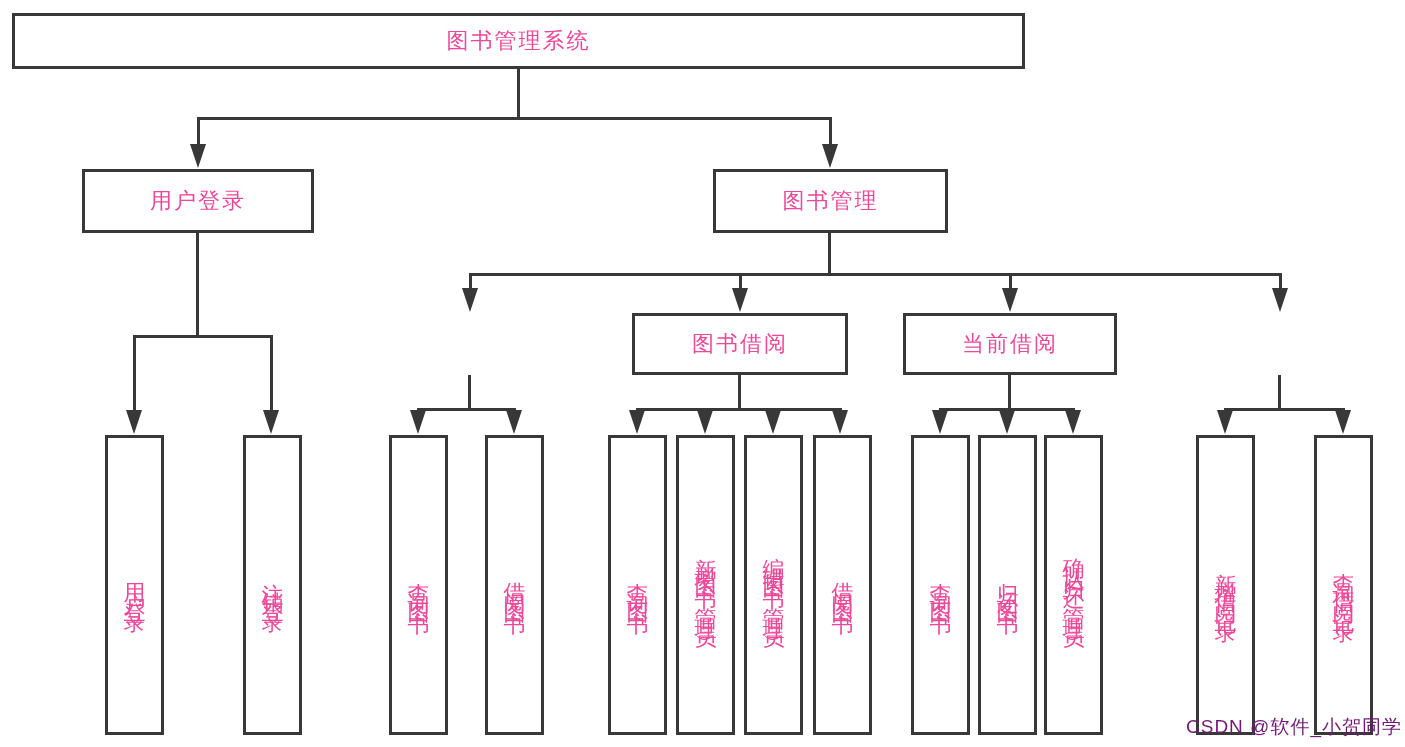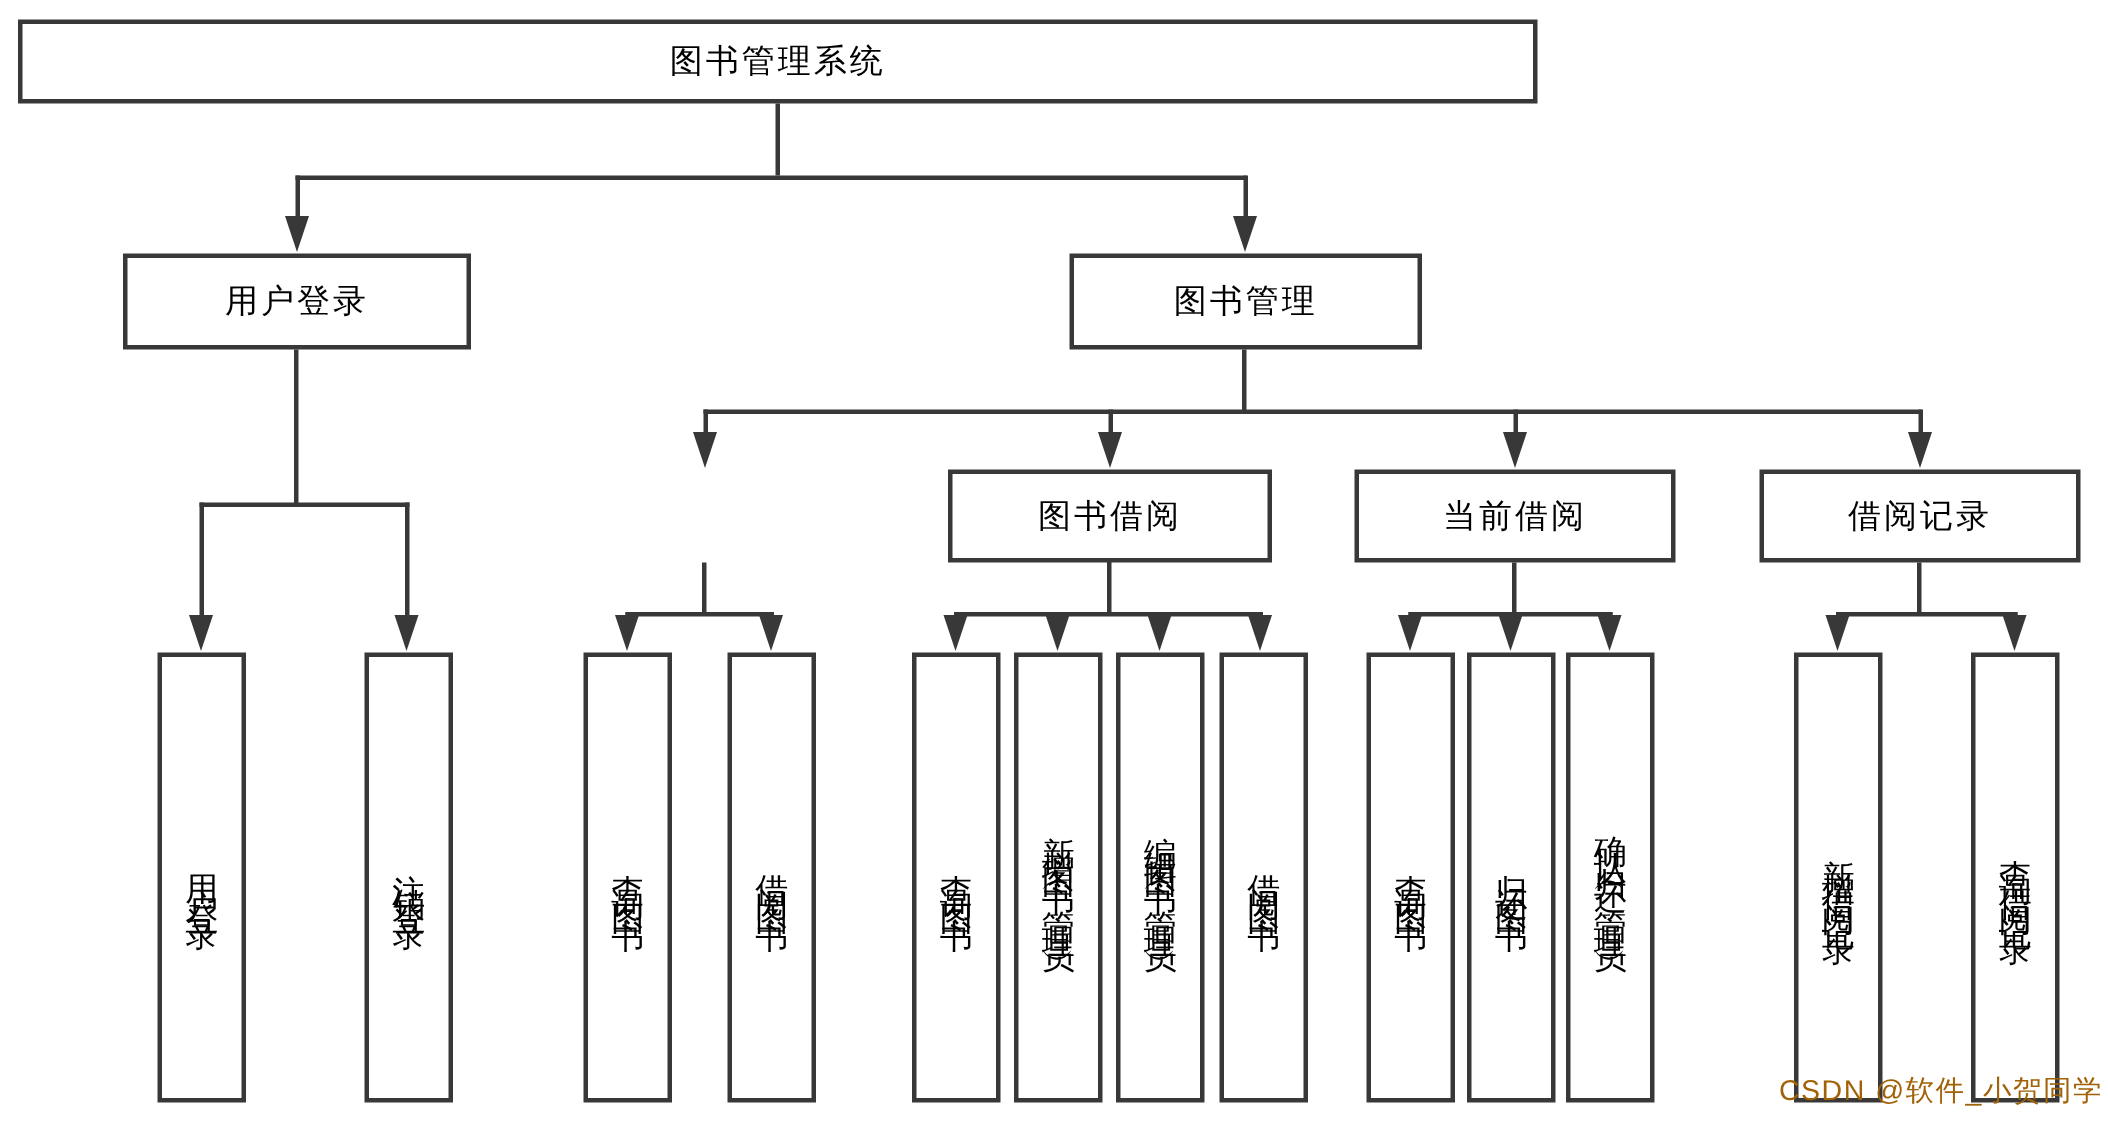--- a/index.html
+++ b/index.html
@@ -3,38 +3,38 @@
 <meta charset="utf-8">
 <style>
   html,body{margin:0;padding:0;background:#ffffff;}
   #stage{
     position:relative;width:1405px;height:747px;background:#ffffff;overflow:hidden;
     font-family:"Liberation Sans","DejaVu Sans",sans-serif;color:#333333;
   }
   .box{
     position:absolute;background:#ffffff;border:3px solid #383838;box-sizing:border-box;
     display:flex;align-items:center;justify-content:center;
-    font-size:22px;color:#000000;white-space:nowrap;
+    font-size:22px;color:#ec4899;white-space:nowrap;
   }
   .hbox{letter-spacing:2px;}
   .vbox{
     width:59px;height:300px;top:435px;
     writing-mode:vertical-rl;text-orientation:mixed;
     letter-spacing:10px;font-size:22px;line-height:1;
   }
   .vline{position:absolute;width:3px;background:#383838;}
   .hline{position:absolute;height:3px;background:#383838;}
   .ahead{
     position:absolute;width:0;height:0;
     border-left:8px solid transparent;border-right:8px solid transparent;
     border-top:24px solid #383838;
   }
   .watermark{
     position:absolute;left:1186px;top:714px;z-index:10;
-    font-size:19px;color:#a16207;white-space:nowrap;letter-spacing:1px;
+    font-size:19px;color:#701a75;white-space:nowrap;letter-spacing:1px;
   }
 </style>
 </head>
 <body>
 
 <div id="stage">
 
   <div class="box hbox" style="left:12px;top:13px;width:1013px;height:56px;">图书管理系统</div>
 
   <div class="vline" style="left:517px;top:69px;height:48px;"></div>
@@ -60,21 +60,20 @@
   <div class="ahead" style="left:462px;top:288px;"></div>
   <div class="vline" style="left:739px;top:273px;height:20px;"></div>
   <div class="ahead" style="left:732px;top:288px;"></div>
   <div class="vline" style="left:1009px;top:273px;height:20px;"></div>
   <div class="ahead" style="left:1002px;top:288px;"></div>
   <div class="vline" style="left:1279px;top:273px;height:20px;"></div>
   <div class="ahead" style="left:1272px;top:288px;"></div>
 
   <div class="box hbox" style="left:903px;top:313px;width:214px;height:62px;">当前借阅</div>
   <div class="box hbox" style="left:632px;top:313px;width:216px;height:62px;">图书借阅</div>
-  <div class="box hbox" style="left:1173px;top:313px;width:214px;height:62px;">借阅记录</div>
 
   <div class="vline" style="left:468px;top:375px;height:35px;"></div>
   <div class="hline" style="left:417px;top:408px;width:99px;"></div>
   <div class="vline" style="left:417px;top:408px;height:8px;"></div>
   <div class="ahead" style="left:410px;top:410px;"></div>
   <div class="vline" style="left:513px;top:408px;height:8px;"></div>
   <div class="ahead" style="left:506px;top:410px;"></div>
 
   <div class="vline" style="left:738px;top:374px;height:36px;"></div>
   <div class="hline" style="left:636px;top:408px;width:206px;"></div>

